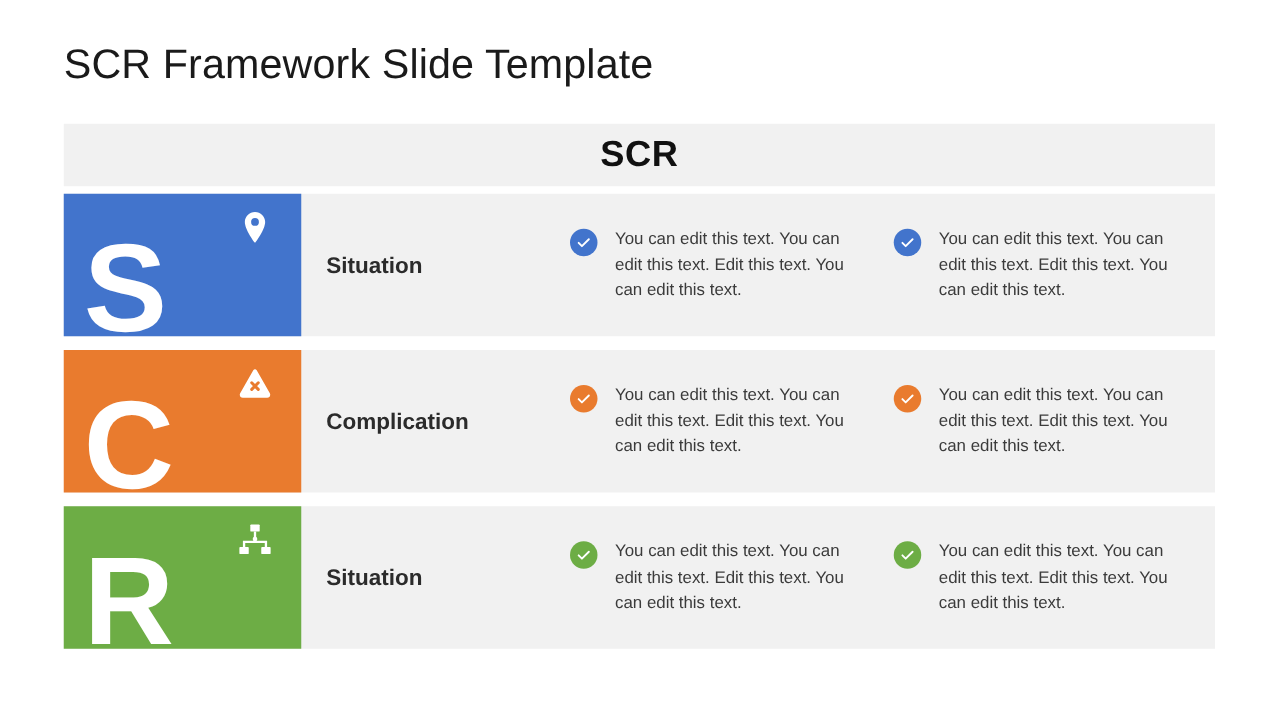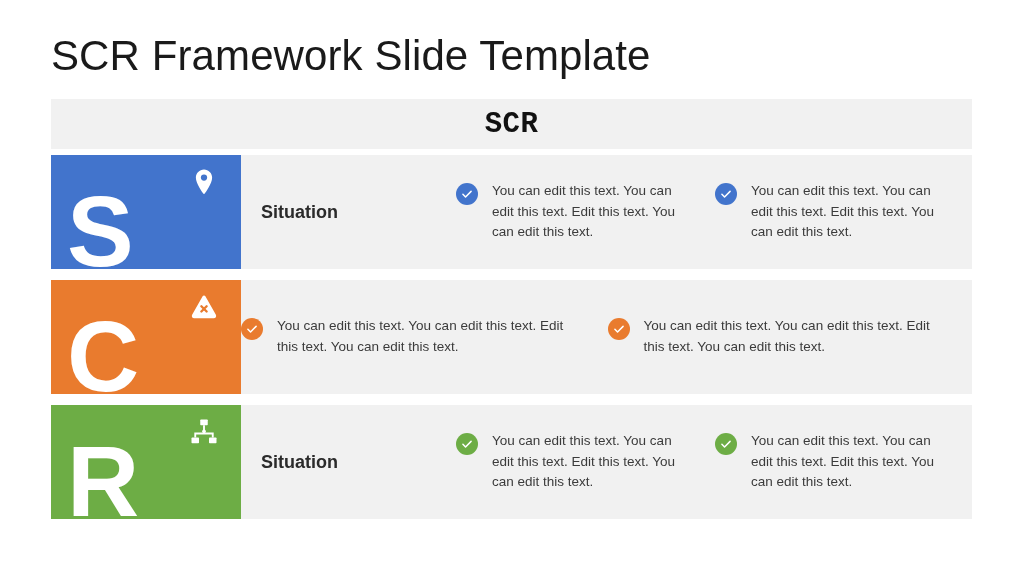--- a/index.html
+++ b/index.html
@@ -19,21 +19,21 @@
     position: absolute;
     inset: 0;
     background: #ffffff;
   }
 
   
   .slide-title {
     position: absolute;
     left: 51px;
     top: 32px;
-    font-size: 42px;
+    font-size: 33px;
     font-weight: 400;
     color: #1a1a1a;
     letter-spacing: 0.1px;
     white-space: nowrap;
   }
 
   
   .header-band {
     position: absolute;
     left: 51px;
@@ -43,21 +43,20 @@
     background: #f1f1f1;
     display: flex;
     align-items: center;
     justify-content: center;
   }
   .header-title {
     font-size: 29px;
     font-weight: bold;
     color: #111111;
     letter-spacing: 0.5px;
-    font-family: Liberation Mono, monospace;
   }
 
   
   .rows {
     position: absolute;
     left: 51px;
     top: 155px;
     width: 921px;
   }
   .row {
@@ -192,20 +191,21 @@
     <div class="row">
       <div class="letter-block" style="background: rgb(233, 123, 46);">
         <div class="big-letter">C</div>
         <span class="block-icon">
           <svg viewBox="0 0 24 24" aria-hidden="true">
             <path d="M10.9 3.4L2.5 18.1c-.7 1.3.2 2.9 1.7 2.9h15.6c1.5 0 2.4-1.6 1.7-2.9L13.1 3.4c-.5-.9-1.7-.9-2.2 0z" fill="#ffffff"></path>
             <path d="M9.9 11.4l4.2 4.2M14.1 11.4l-4.2 4.2" fill="none" stroke="#e97b2e" stroke-width="1.9" stroke-linecap="round"></path>
           </svg>
         </span>
       </div>
+      <div class="row-label">Complication</div>
       <div class="bullets">
         <div class="bullet">
           <span class="bullet-icon" style="background:#e97b2e;">
             <svg viewBox="0 0 24 24" aria-hidden="true">
               <path d="M5 12.5l4.5 4.5L19 7.5" fill="none" stroke="#ffffff" stroke-width="2.6" stroke-linecap="round" stroke-linejoin="round"></path>
             </svg>
           </span>
           <span class="bullet-text">You can edit this text. You can edit this text. Edit this text. You can edit this text.</span>
         </div>
         <div class="bullet">

